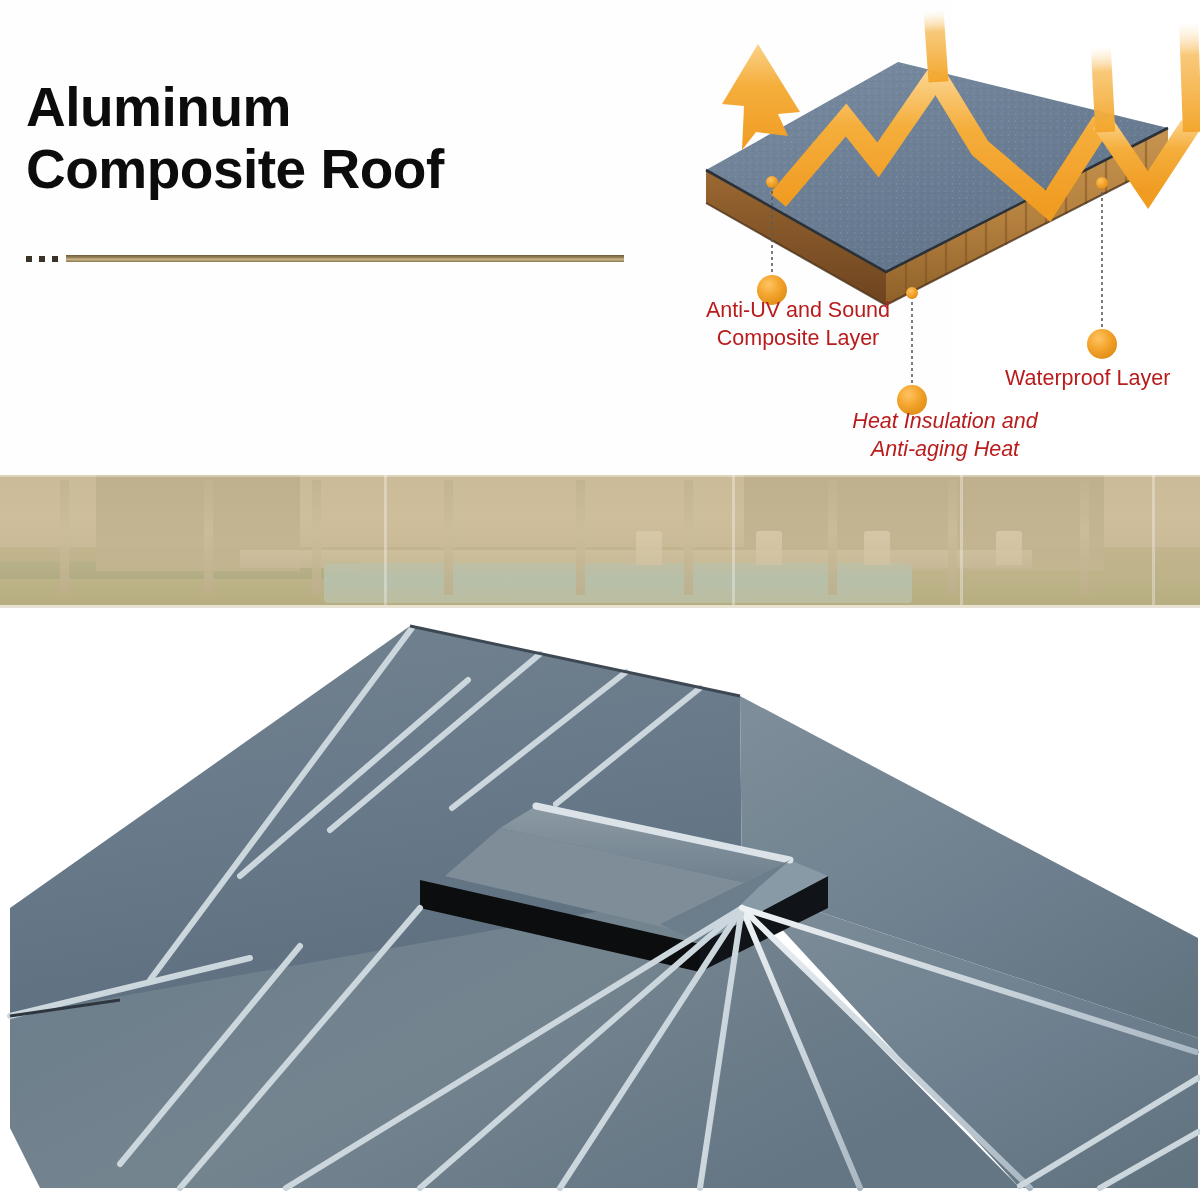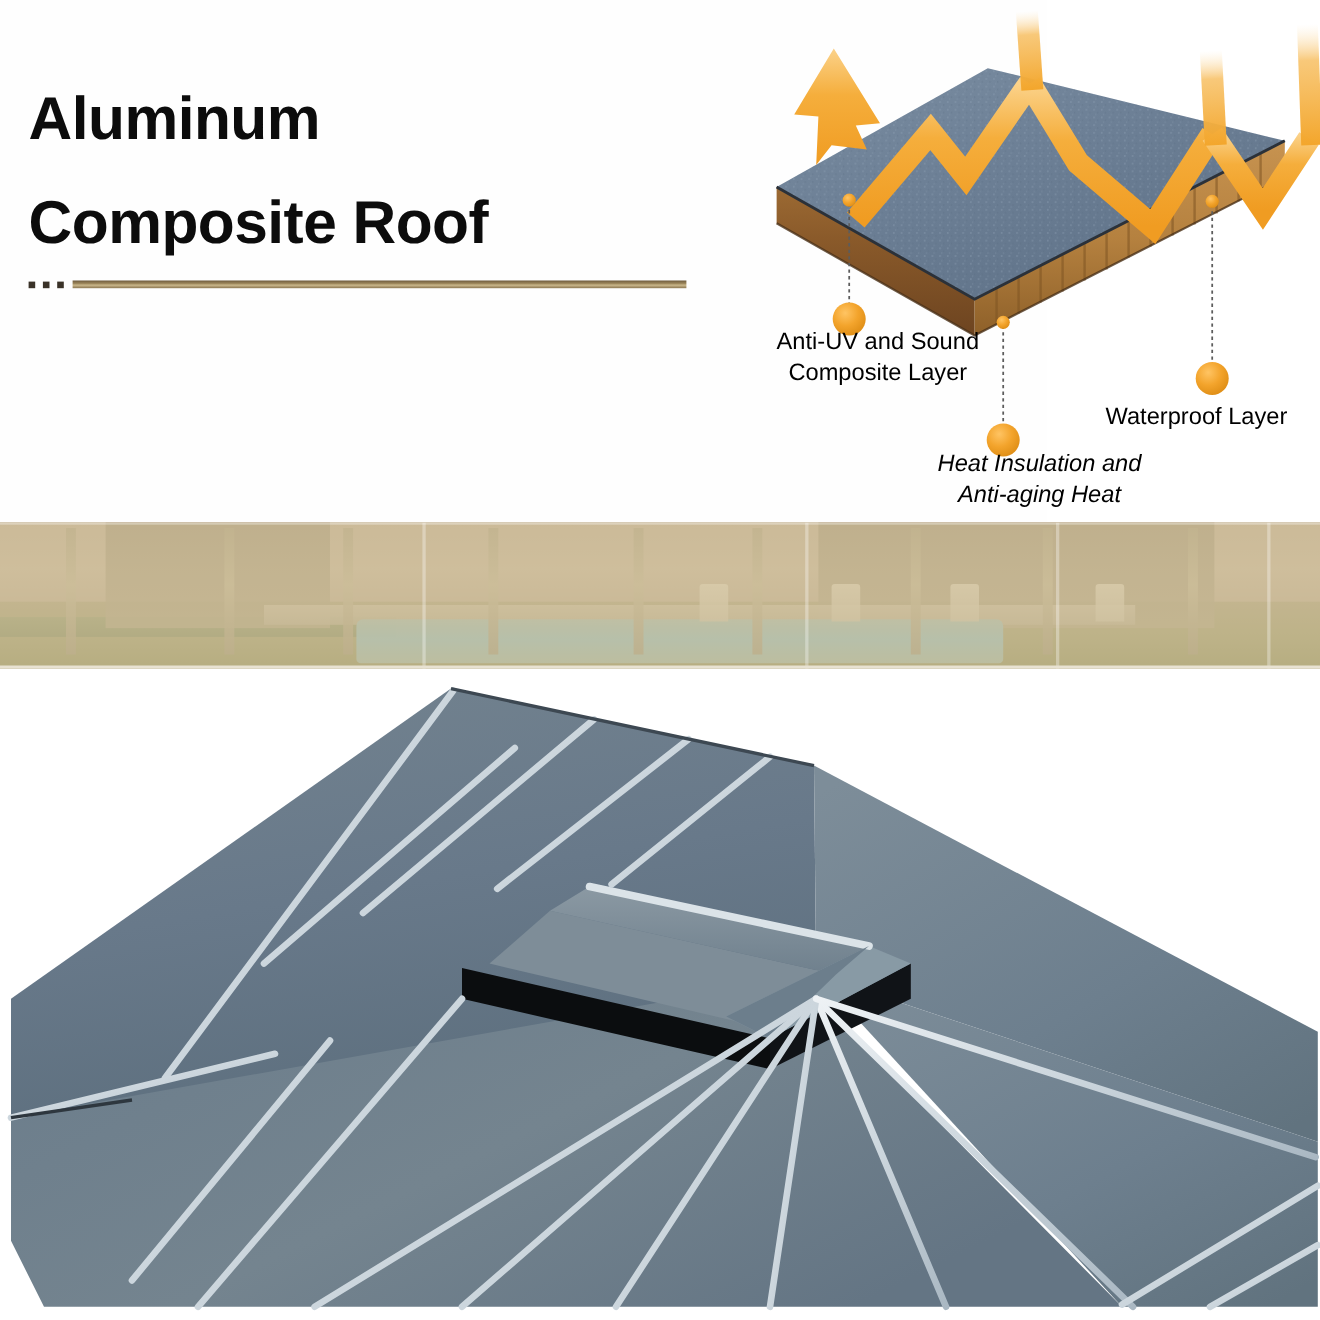--- a/index.html
+++ b/index.html
@@ -13,21 +13,21 @@
   #page{position:relative;width:1200px;height:1200px;overflow:hidden;background:#fff;}
 
   
   .top-section{position:absolute;left:0;top:0;width:952px;height:475px;background:#fefefe;}
 
   .headline{
     position:absolute;left:26px;top:76px;width:600px;
     font-size:55px;line-height:1.13;font-weight:bold;color:#0c0c0c;
     letter-spacing:-0.5px;
   }
-  .headline .l2{display:block;margin-top:33px;}
+  .headline .l2{display:block;}
 
   .divider{position:absolute;left:26px;top:252px;width:600px;height:14px;}
   .divider .dot{position:absolute;top:4px;width:6px;height:6px;background:#3a3228;}
   .divider .dot.d1{left:0px;}
   .divider .dot.d2{left:13px;}
   .divider .dot.d3{left:26px;}
   .divider .rule{
     position:absolute;left:40px;top:3px;width:558px;height:7px;
     background:linear-gradient(180deg,#6d5a3c 0%,#a08a5e 42%,#cbb88c 60%,#8b7650 100%);
   }
@@ -37,21 +37,21 @@
     font-size:25px;line-height:1.42;color:#1d1d1d;font-weight:500;
     letter-spacing:0.1px;
   }
   .body-copy span{display:block;}
 
   
   .diagram{position:absolute;left:650px;top:0px;width:550px;height:475px;}
   .diagram svg{display:block;width:550px;height:475px;}
 
   .callout{
-    position:absolute;color:#000000;font-size:21.5px;line-height:1.28;
+    position:absolute;color:#b91c1c;font-size:21.5px;line-height:1.28;
     text-align:center;font-weight:500;white-space:nowrap;
   }
   .callout.c1{left:18px;top:297px;width:260px;}
   .callout.c2{left:150px;top:408px;width:290px;font-style:italic;}
   .callout.c3{left:355px;top:365px;width:200px;text-align:left;}
   .callout span{display:block;}
 
   
   .strip{
     position:absolute;left:0;top:475px;width:1200px;height:133px;overflow:hidden;

